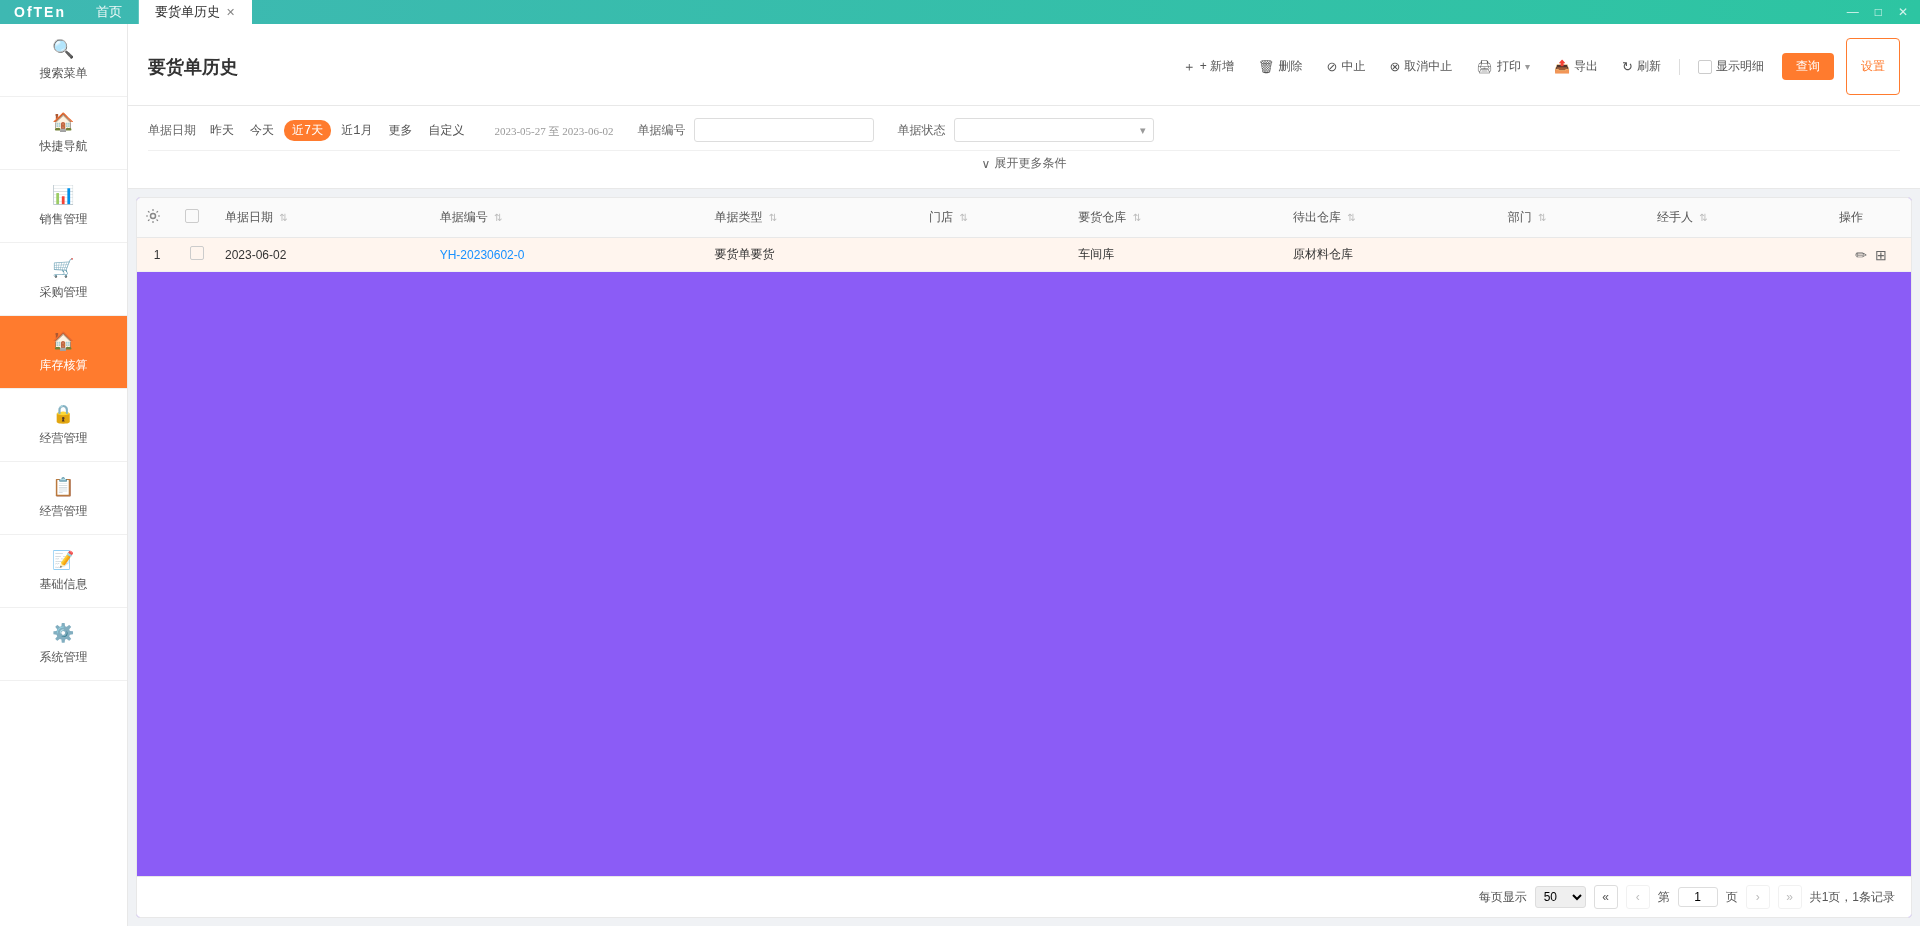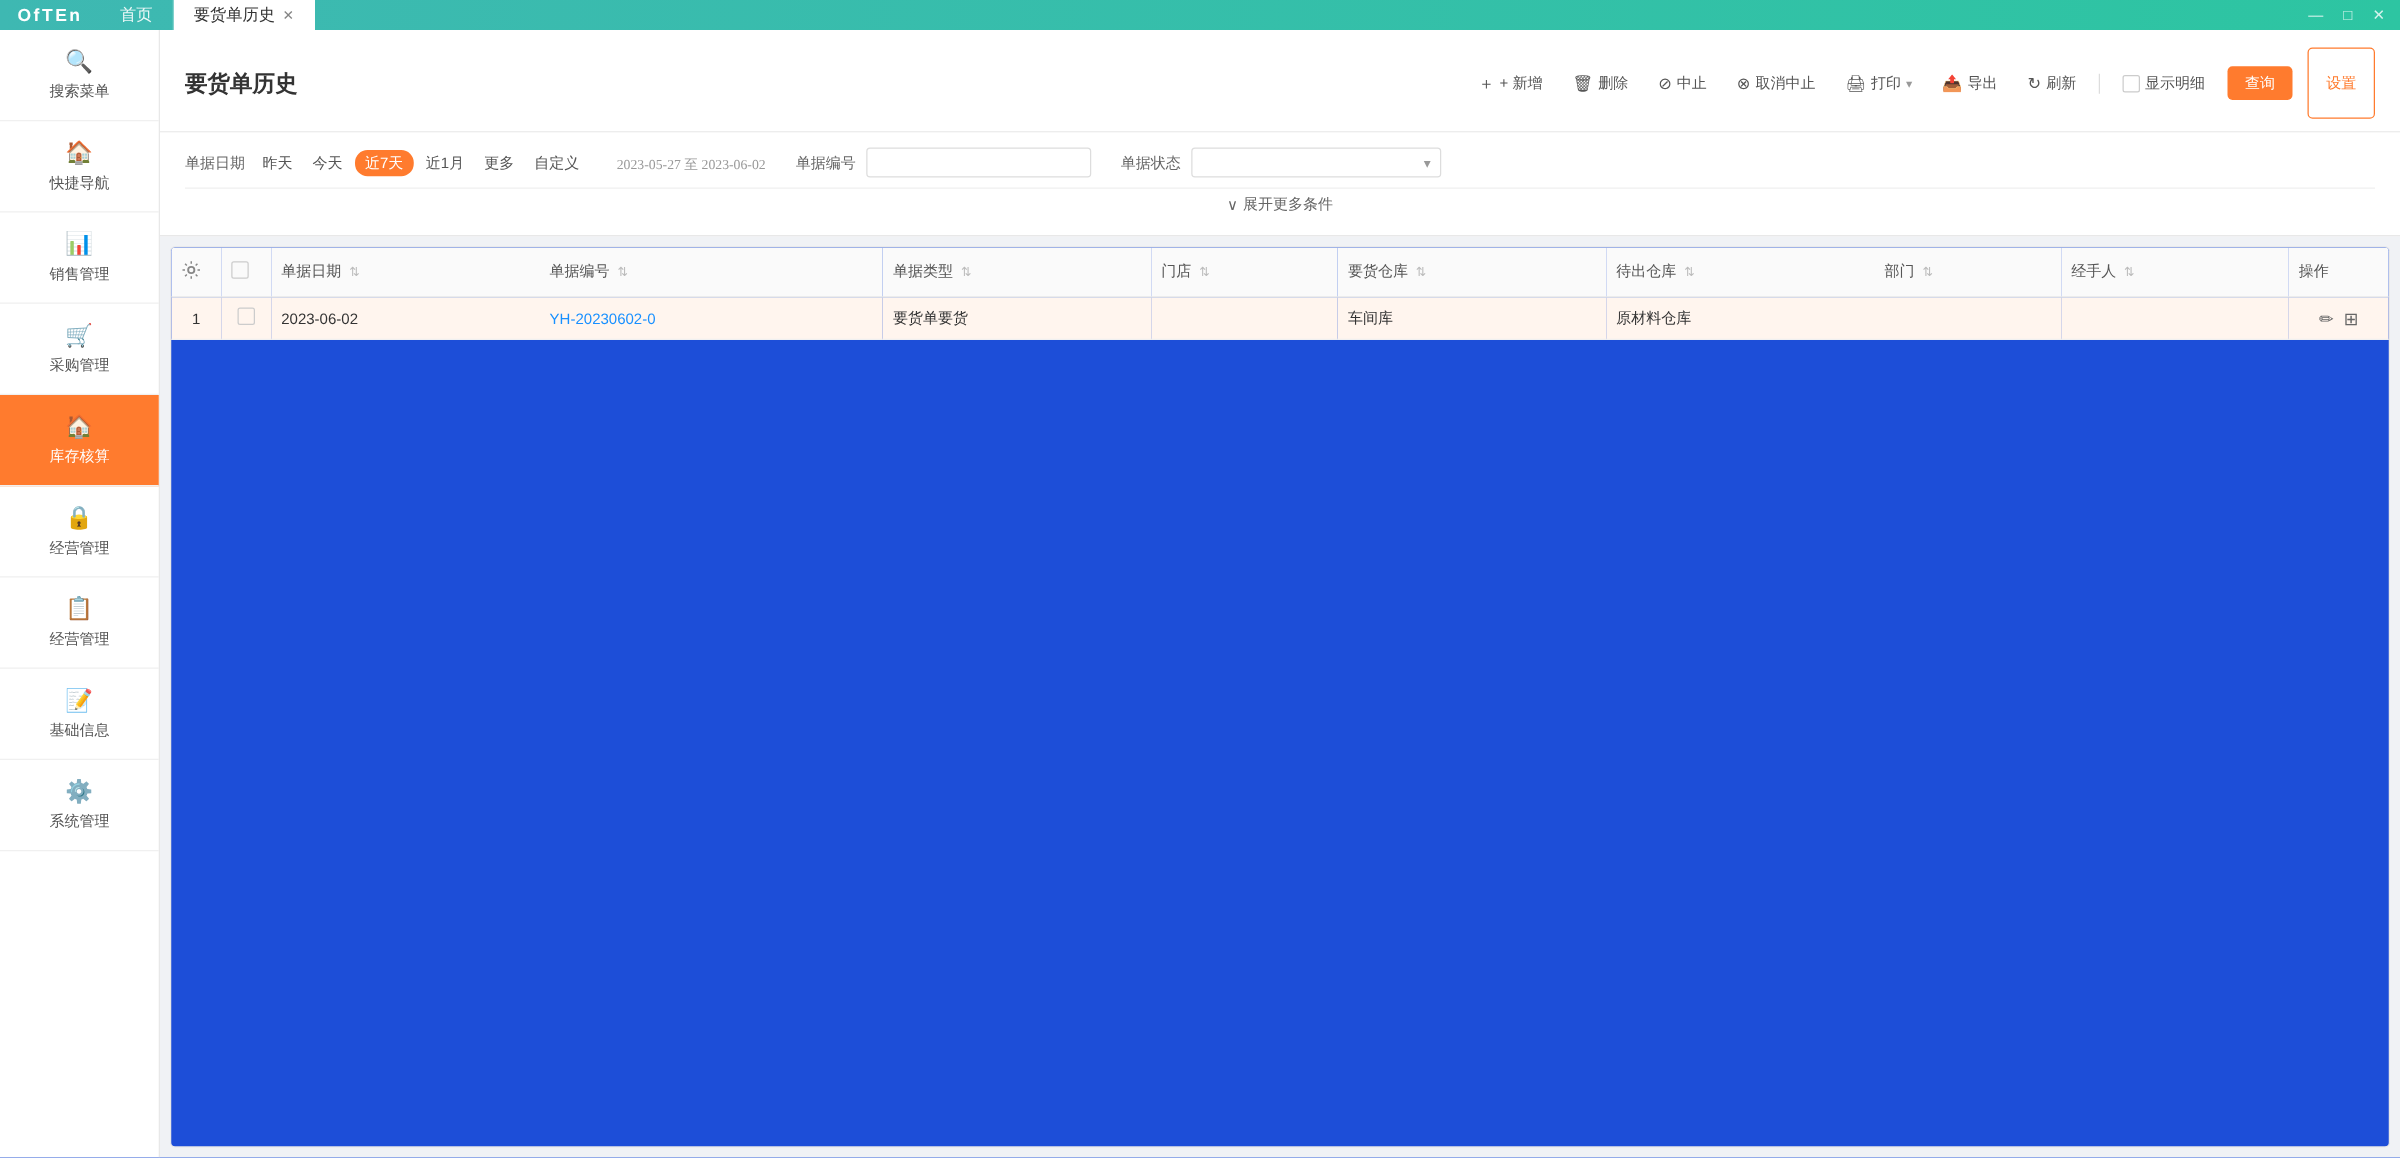--- a/index.html
+++ b/index.html
@@ -168,20 +168,21 @@
     }
     .filter-label {
       color: #666;
       font-size: 12px;
       white-space: nowrap;
     }
     .filter-date-btns {
       display: flex;
       align-items: center;
       gap: 4px;
+      font-family: Liberation Mono, monospace;
     }
     .date-btn {
       font-size: 12px;
       color: #555;
       cursor: pointer;
       padding: 2px 6px;
       border-radius: 3px;
     }
     .date-btn.active {
       background: #ff7b2e;
@@ -237,21 +238,21 @@
       font-size: 12px;
       cursor: pointer;
       padding: 4px 12px;
       border-top: 1px solid #f0f0f0;
       margin-top: 4px;
     }
 
     
     .table-container {
       flex: 1;
-      background: #1d4ed8;
+      background: #8b5cf6;
       margin: 8px;
       border: 1px solid #e8e8e8;
       border-radius: 4px;
       display: flex;
       flex-direction: column;
       overflow: hidden;
       gap: 20px;
     }
     .data-table {
       width: 100%;
@@ -592,16 +593,32 @@
                   <span class="action-icon" title="编辑">✏</span>
                   <span class="action-icon" title="复制">⊞</span>
                 </div>
               </td>
             </tr>
           </tbody>
         </table>
       </div>
 
 
+      <div class="pagination-bar">
+        <span>每页显示</span>
+        <select class="per-page-select">
+          <option value="50">50</option>
+          <option value="100">100</option>
+          <option value="200">200</option>
+        </select>
+        <span class="pagination-btn">«</span>
+        <span class="pagination-btn disabled">‹</span>
+        <span>第</span>
+        <input class="page-input" type="text" value="1" style="">
+        <span>页</span>
+        <span class="pagination-btn disabled">›</span>
+        <span class="pagination-btn disabled">»</span>
+        <span>共1页，1条记录</span>
+      </div>
     </div>
 
   </div>
 </div>
 
 </body></html>

